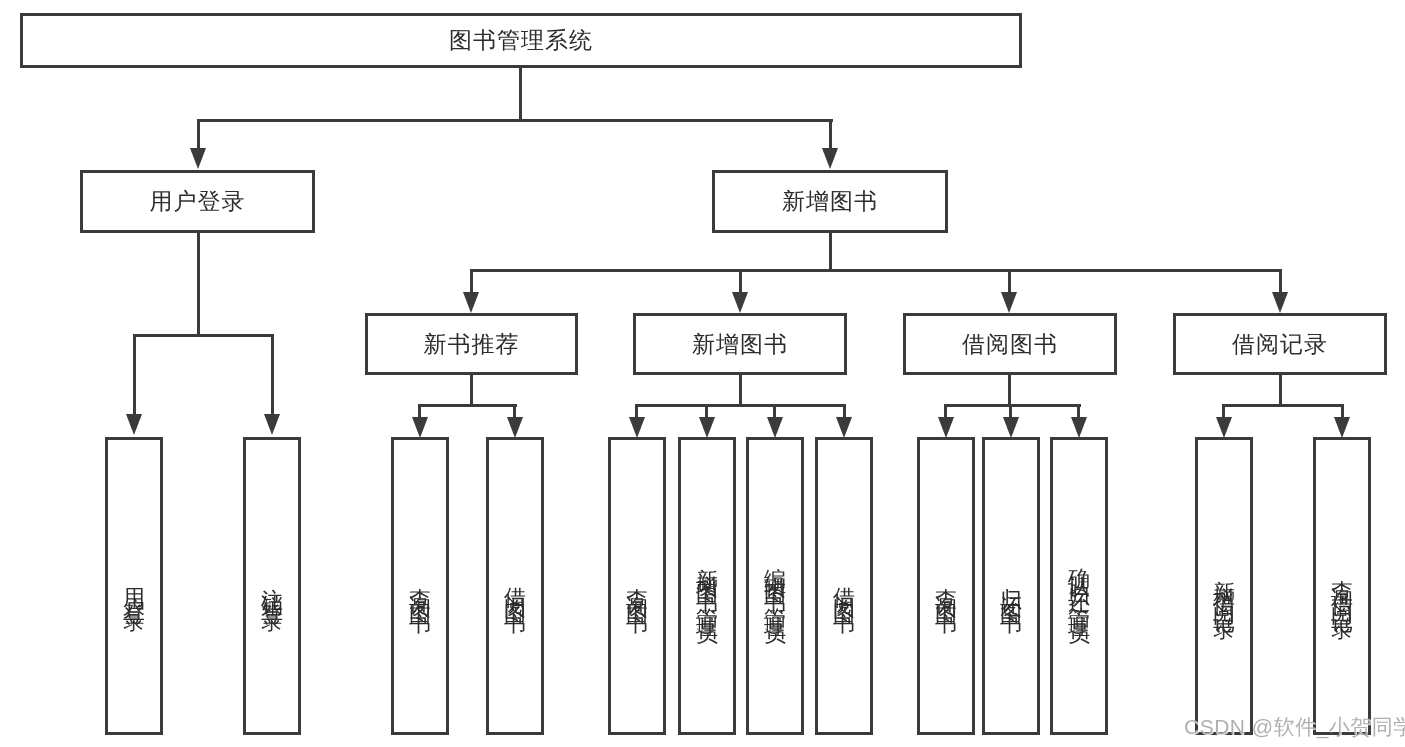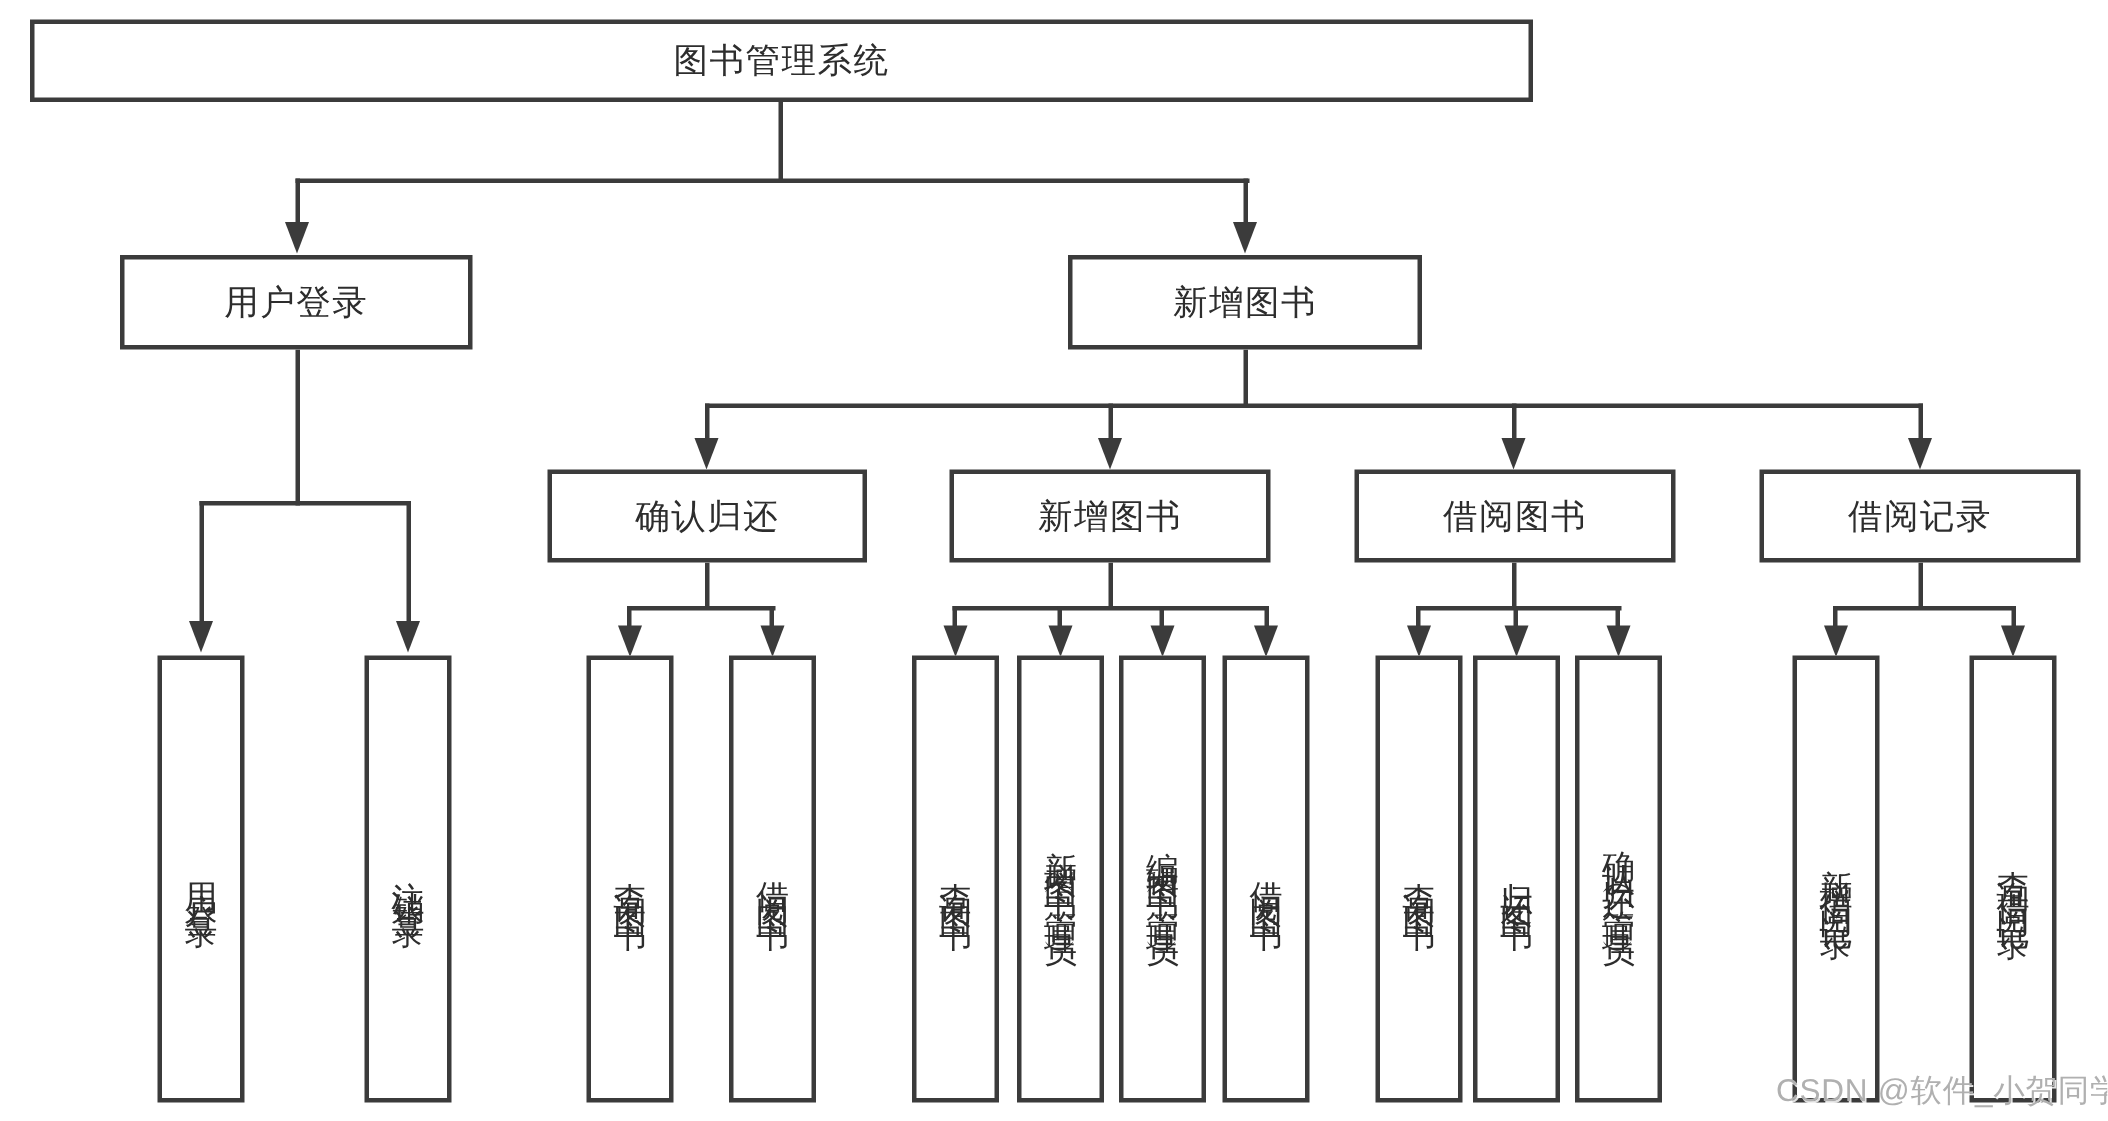--- a/index.html
+++ b/index.html
@@ -127,21 +127,21 @@
   </div>
 
   <div class="box" style="left:80px;top:170px;width:235px;height:63px;">
     <span>用户登录</span>
   </div>
   <div class="box" style="left:712px;top:170px;width:236px;height:63px;">
     <span>新增图书</span>
   </div>
 
   <div class="box" style="left:365px;top:313px;width:213px;height:62px;">
-    <span>确认归还</span>
+    <span>新书推荐</span>
   </div>
   <div class="box" style="left:633px;top:313px;width:214px;height:62px;">
     <span>新增图书</span>
   </div>
   <div class="box" style="left:903px;top:313px;width:214px;height:62px;">
     <span>借阅图书</span>
   </div>
   <div class="box" style="left:1173px;top:313px;width:214px;height:62px;">
     <span>借阅记录</span>
   </div>

